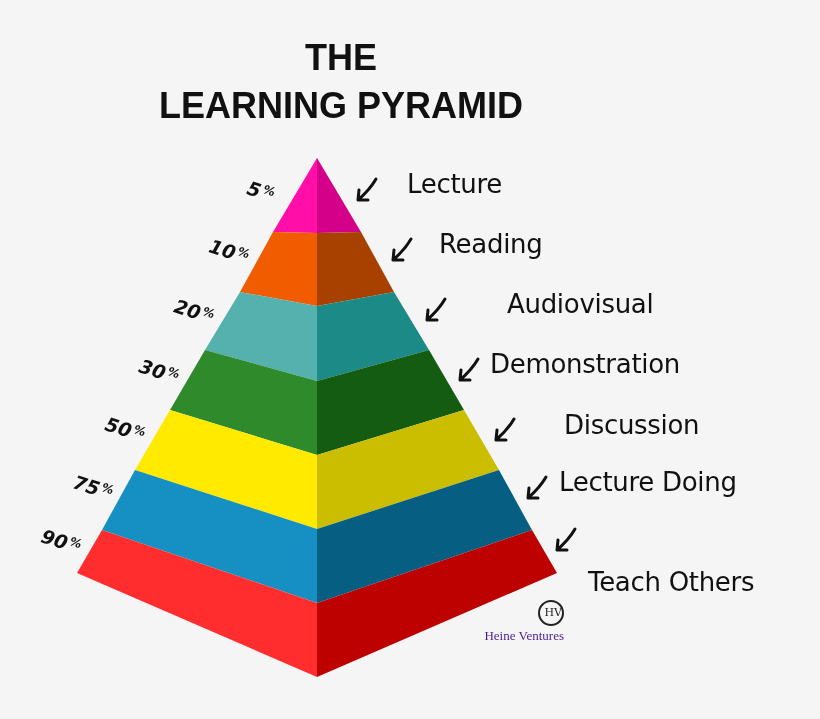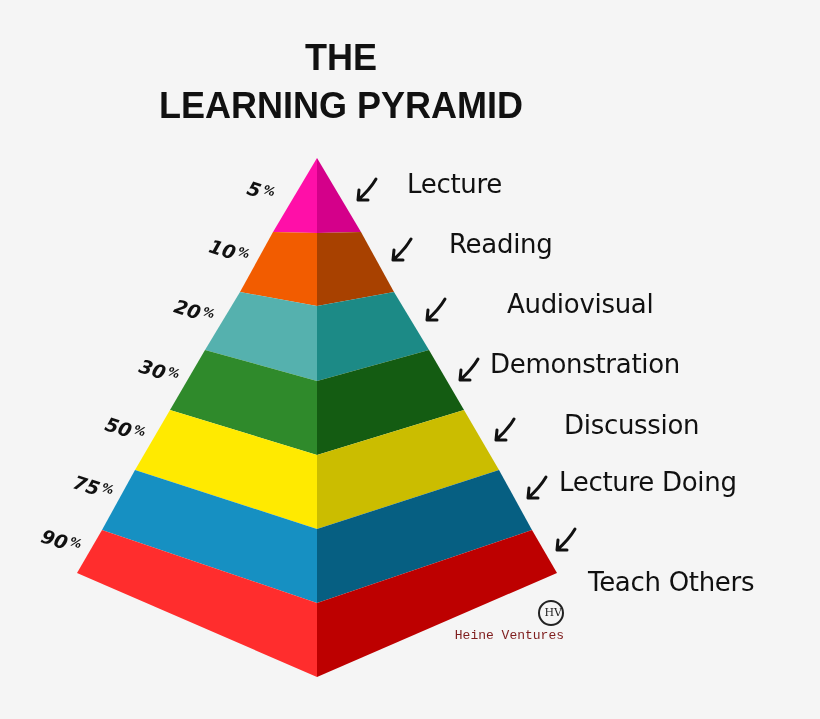--- a/index.html
+++ b/index.html
@@ -55,23 +55,23 @@
     width: 22px; height: 22px;
     border: 2px solid #222;
     border-radius: 50%;
     font-family: "DejaVu Serif", serif;
     font-size: 11px;
     line-height: 22px;
     color: #222;
   }
   .brand-name {
     display: block;
-    font-family: Liberation Mono, monospace;
+    font-family: Liberation Serif, serif;
     font-size: 13px;
-    color: #7f1d1d;
+    color: #4c1d95;
     margin-top: 2px;
   }
 </style>
 </head>
 <body>
 
 <div class="title" id="title-line1">THE</div>
 <div class="title" id="title-line2">LEARNING PYRAMID</div>
 
 <svg class="pyr" width="820" height="719" viewBox="0 0 820 719">
@@ -136,21 +136,21 @@
     <path d="M24 3 C20 10 14 17 6 24 M6 24 L7 14 M6 24 L16 24" fill="none" stroke="#111" stroke-width="3" stroke-linecap="round"></path>
   </svg>
 <svg class="arrow" style="left:522px; top:474px;" viewBox="0 0 30 30">
     <path d="M24 3 C20 10 14 17 6 24 M6 24 L7 14 M6 24 L16 24" fill="none" stroke="#111" stroke-width="3" stroke-linecap="round"></path>
   </svg>
 <svg class="arrow" style="left:551px; top:526px;" viewBox="0 0 30 30">
     <path d="M24 3 C20 10 14 17 6 24 M6 24 L7 14 M6 24 L16 24" fill="none" stroke="#111" stroke-width="3" stroke-linecap="round"></path>
   </svg>
 
 <div class="label" style="left:407px; top:169px;">Lecture</div>
-<div class="label" style="left:449px; top:229px;">Reading</div>
+<div class="label" style="left:439px; top:229px;">Reading</div>
 <div class="label" style="left:459px; top:289px;margin-left:48px;">Audiovisual</div>
 <div class="label" style="left:490px; top:349px;">Demonstration</div>
 <div class="label" style="left:528px; top:410px;margin-left:36px;">Discussion</div>
 <div class="label" style="left:559px; top:467px;">Lecture Doing</div>
 <div class="label" style="left:588px; top:531px;margin-top:36px;">Teach Others</div>
 
 <div class="brand">
   <span class="brand-logo">HV</span>
   <span class="brand-name">Heine Ventures</span>
 </div>

